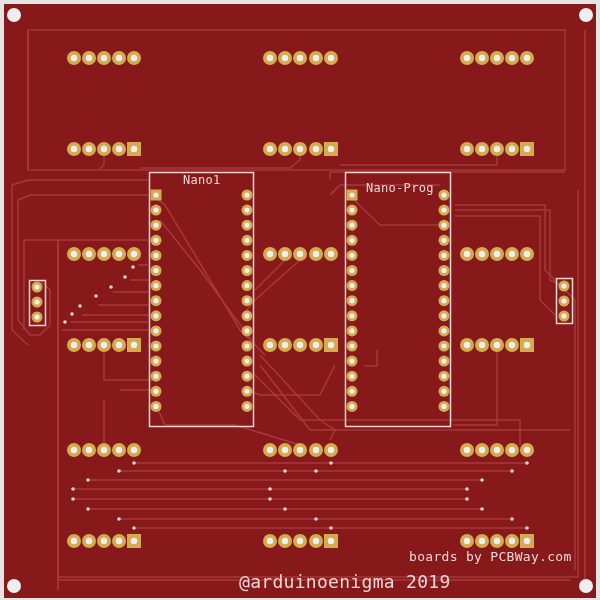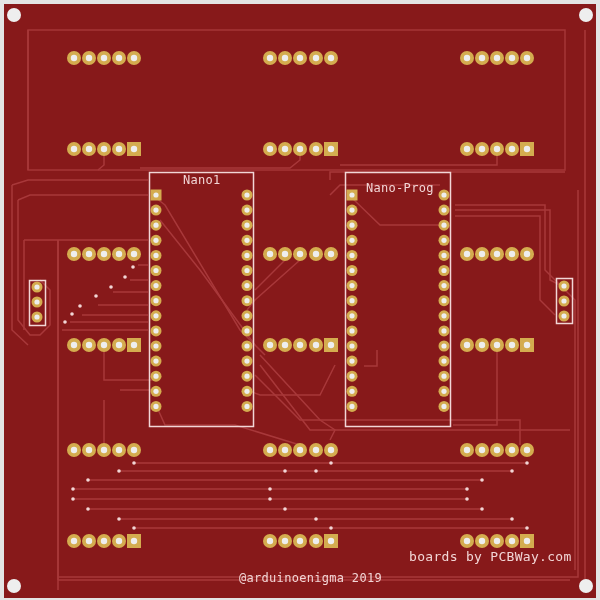--- a/index.html
+++ b/index.html
@@ -739,14 +739,14 @@
       </g>
       <g>
         <circle cx="564" cy="316" r="5.5" fill="#d4ac4f"></circle>
         <circle cx="564" cy="316" r="2.6" fill="#eeeeee"></circle>
       </g>
     </g>
 </svg>
 
 <div class="lbl" style="left:183px;top:173px;">Nano1</div>
 <div class="lbl" style="left:366px;top:173px;margin-top:8px;">Nano-Prog</div>
-<div class="lbl" style="left:239px;top:571px;font-size:12px;text-align:right;">@arduinoenigma 2019</div>
+<div class="lbl" style="left:239px;top:571px;font-size:18px;text-align:right;">@arduinoenigma 2019</div>
 <div class="lbl" style="left:409px;top:549px;font-size:13px;">boards by PCBWay.com</div>
 
 </body></html>

